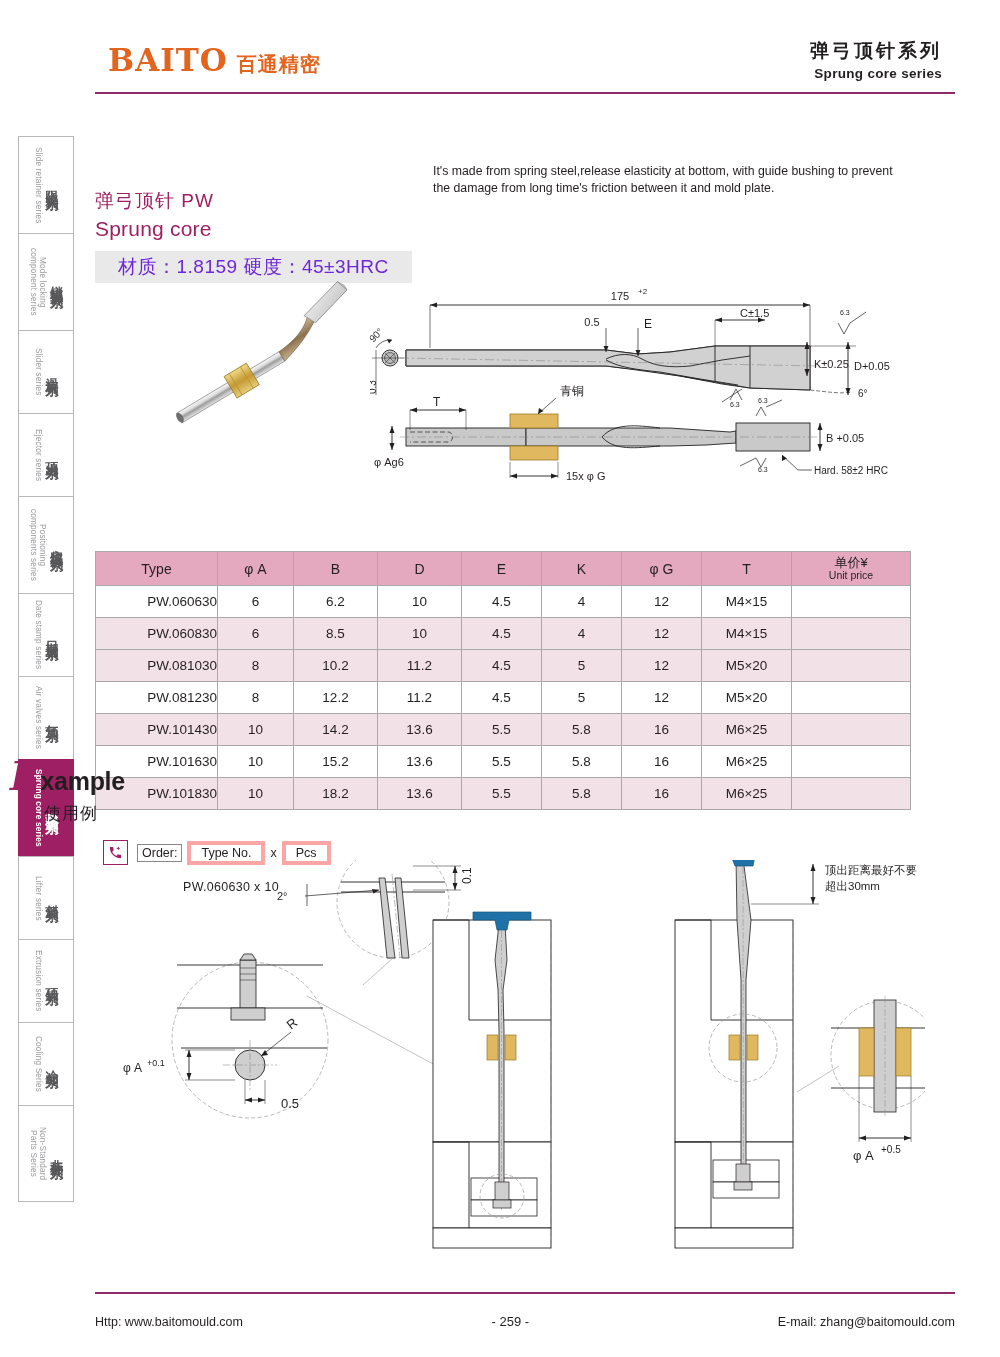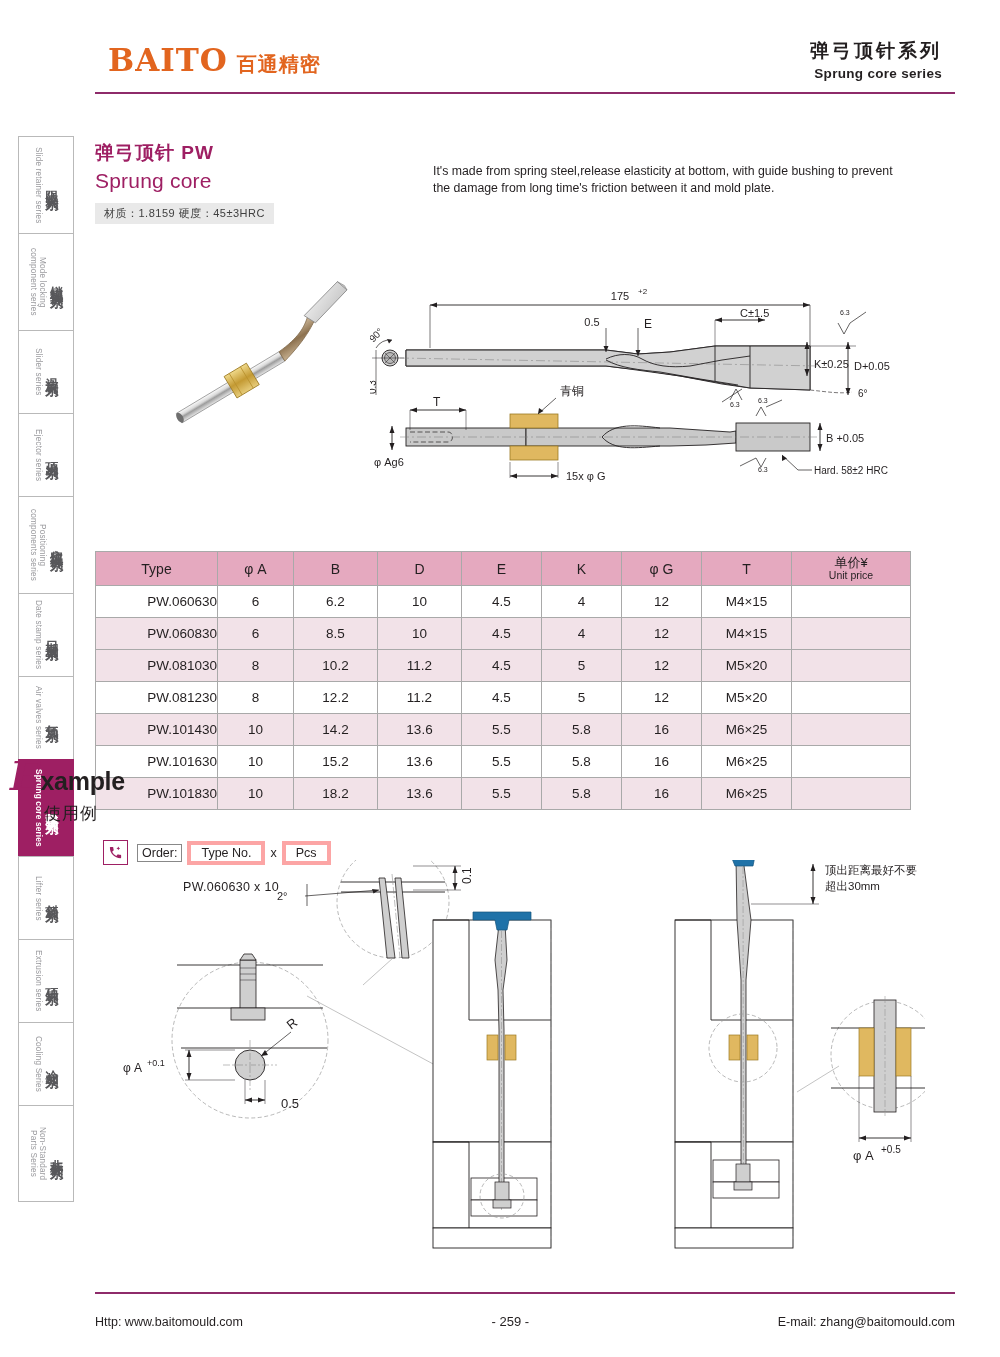--- a/index.html
+++ b/index.html
@@ -41,25 +41,25 @@
     font-size:8.2px;color:#9a9a9e;letter-spacing:0.2px;line-height:1.12;
     white-space:pre-line;text-align:center;
   }
   .tab.active{background:#9e1f63;border-color:#9e1f63;}
   .tab.active .t-cn{color:#ffffff;}
   .tab.active .t-en{color:#ffffff;font-weight:bold;}
 
   
   .content{position:absolute;left:95px;top:140px;width:820px;}
 
-  .prod-title-cn{font-size:19px;font-weight:bold;color:#9e1f63;letter-spacing:1px;}
+  .prod-title-cn{font-size:19px;font-weight:normal;color:#9e1f63;letter-spacing:1px;margin-top:48px;}
   .prod-title-en{font-size:21px;font-weight:normal;color:#9e1f63;margin-top:3px;letter-spacing:0.2px;}
   .material{
     display:inline-block;margin-top:10px;background:#e9e9e9;
-    padding:3px 9px;font-size:11px;color:#404040;letter-spacing:0.5px;
+    padding:3px 23px;font-size:19px;color:#6d28d9;letter-spacing:0.5px;
   }
 
   .desc{position:absolute;left:338px;top:14px;width:470px;}
   .desc-cn{font-size:14.5px;line-height:1.65;color:#231f20;letter-spacing:0.4px;}
   .desc-en{font-size:12.3px;line-height:1.42;color:#231f20;margin-top:9px;}
 
   
   .photo{position:absolute;left:20px;top:100px;width:270px;height:270px;}
 
   

